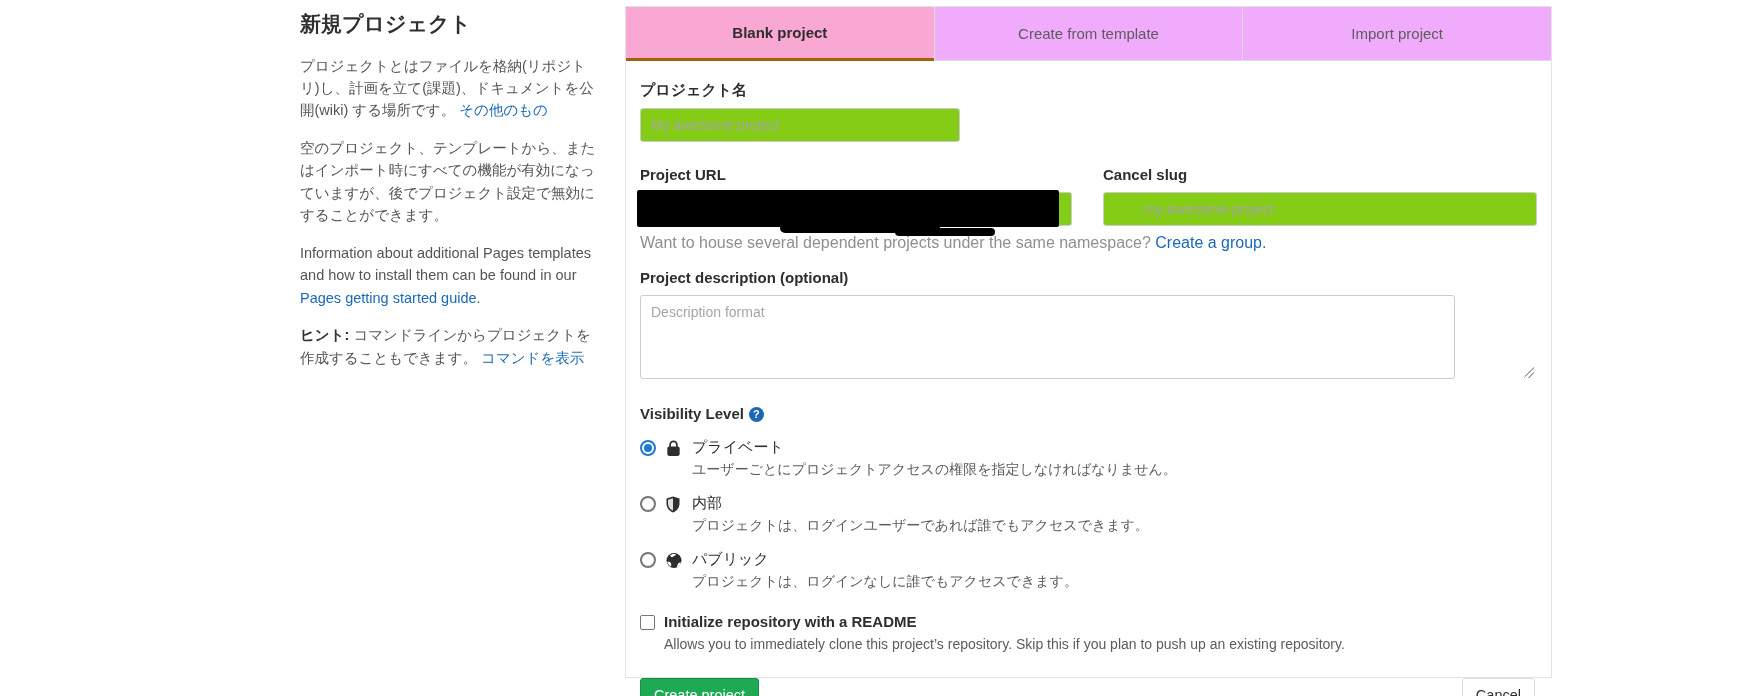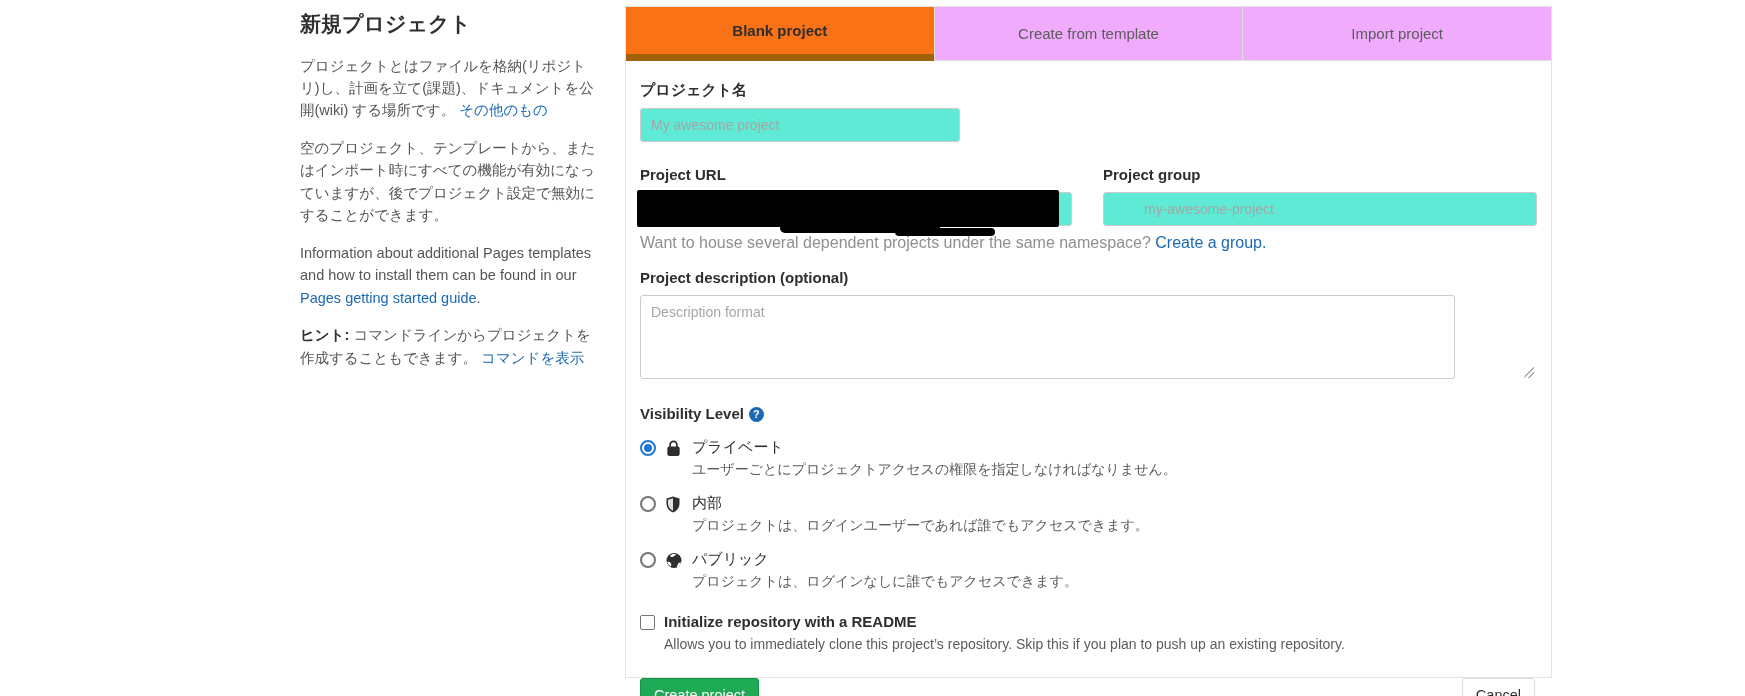--- a/index.html
+++ b/index.html
@@ -46,24 +46,24 @@
     flex: 1;
     display: flex; align-items: center; justify-content: center;
     font-size: 15px;
     color: #5c5c5c;
     background: #f0abfc;
     border-bottom: 1px solid #dddddd;
     cursor: pointer;
   }
   .tab + .tab { border-left: 1px solid #dddddd; }
   .tab.active {
-    background: #f97316;
+    background: #f9a8d4;
     color: #2e2e2e;
     font-weight: 600;
-    border-bottom: 7px solid #a16207;
+    border-bottom: 3px solid #a16207;
   }
 
   
   .form-body { padding: 20px 16px 16px 14px; }
 
   .field-label {
     font-size: 15px;
     font-weight: 700;
     color: #2e2e2e;
     display: inline-block;
@@ -71,21 +71,21 @@
 
   .text-input {
     display: block;
     height: 34px;
     border: 1px solid #cccccc;
     border-radius: 3px;
     padding: 0 10px;
     font-size: 14px;
     font-family: "Liberation Sans", sans-serif;
     color: #2e2e2e;
-    background: #5eead4;
+    background: #84cc16;
     outline: none;
   }
   .text-input::placeholder, textarea::placeholder { color: #a6a6a6; opacity: 1; }
 
   .name-input { width: 320px; margin-top: 8px; }
 
   .url-slug-row { display: flex; margin-top: 24px; }
   .url-col { width: 432px; }
   .slug-col { width: 434px; margin-left: 31px; }
   .url-field-wrap { position: relative; width: 432px; height: 34px; margin-top: 8px; }
@@ -247,21 +247,21 @@
       <div class="url-col">
         <label class="field-label">Project URL</label>
         <div class="url-field-wrap">
           <input class="text-input" type="text" style="">
           <div class="redaction-main"></div>
           <div class="redaction-blob"></div>
           <div class="redaction-tail"></div>
         </div>
       </div>
       <div class="slug-col">
-        <label class="field-label">Project group</label>
+        <label class="field-label">Cancel slug</label>
         <input class="text-input slug-input" type="text" placeholder="my-awesome-project" style="">
       </div>
     </div>
 
     <div class="namespace-hint"><span>Want to house several dependent projects under the same namespace? </span><a>Create a group.</a></div>
 
     <div class="description-block">
       <label class="field-label">Project description (optional)</label>
       <div class="textarea-wrap">
         <textarea class="description-textarea" placeholder="Description format" style=""></textarea>

